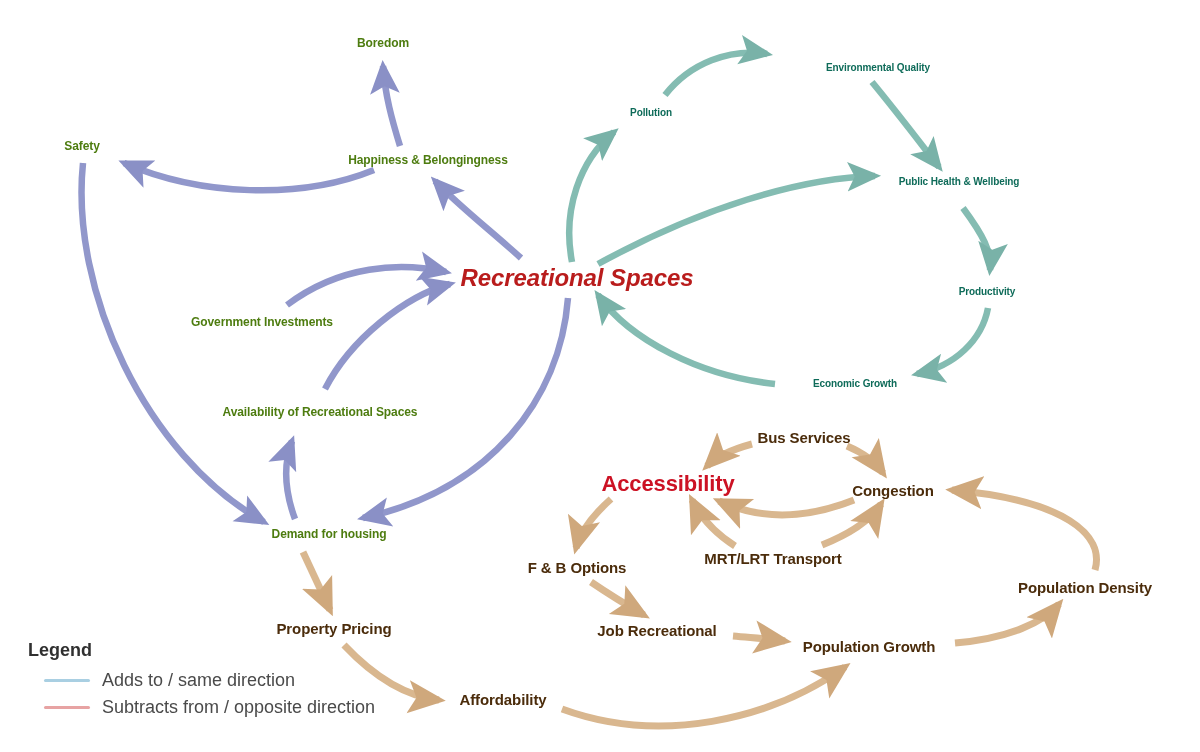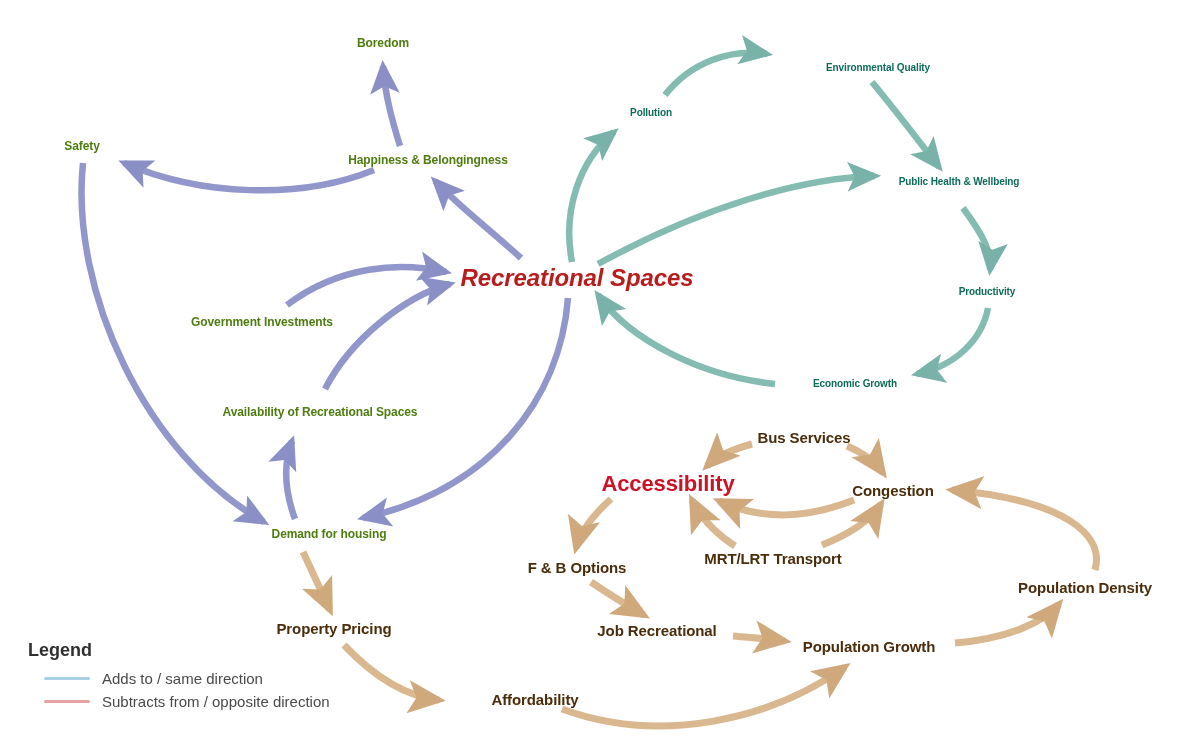--- a/index.html
+++ b/index.html
@@ -53,21 +53,21 @@
     margin-bottom:9px;
   }
   #legend .legend-row{
     display:flex;align-items:center;
     margin:6px 0 6px 16px;
   }
   #legend .swatch{
     width:46px;height:3px;border-radius:2px;margin-right:12px;flex:0 0 auto;
   }
   #legend .legend-text{
-    font-size:15px;color:#4a4a4a;
+    font-size:18px;color:#4a4a4a;
     font-family:"Liberation Sans", sans-serif;
     white-space:nowrap;
   }
 </style>
 </head>
 <body>
 
 <svg id="diagram" viewBox="0 0 1200 752" xmlns="http://www.w3.org/2000/svg">
 
   <defs>
@@ -181,21 +181,21 @@
   <div class="node-label n-tan" style="left:577px;top:568px;">F &amp; B Options</div>
 
   <div class="node-label n-tan" style="left:1085px;top:588px;">Population Density</div>
 
   <div class="node-label n-tan" style="left:657px;top:631px;">Job Recreational</div>
 
   <div class="node-label n-tan" style="left:869px;top:647px;">Population Growth</div>
 
   <div class="node-label n-tan" style="left:334px;top:629px;">Property Pricing</div>
 
-  <div class="node-label n-tan" style="left:503px;top:700px;margin-left:32px;">Affordability</div>
+  <div class="node-label n-tan" style="left:503px;top:700px;">Affordability</div>
 
   <div class="node-label n-hub-rec" style="left:577px;top:278px;">Recreational Spaces</div>
 
   <div class="node-label n-hub-acc" style="left:668px;top:484px;">Accessibility</div>
 </div>
 
 <div id="legend">
   <div class="legend-title">Legend</div>
 
   <div class="legend-row">

